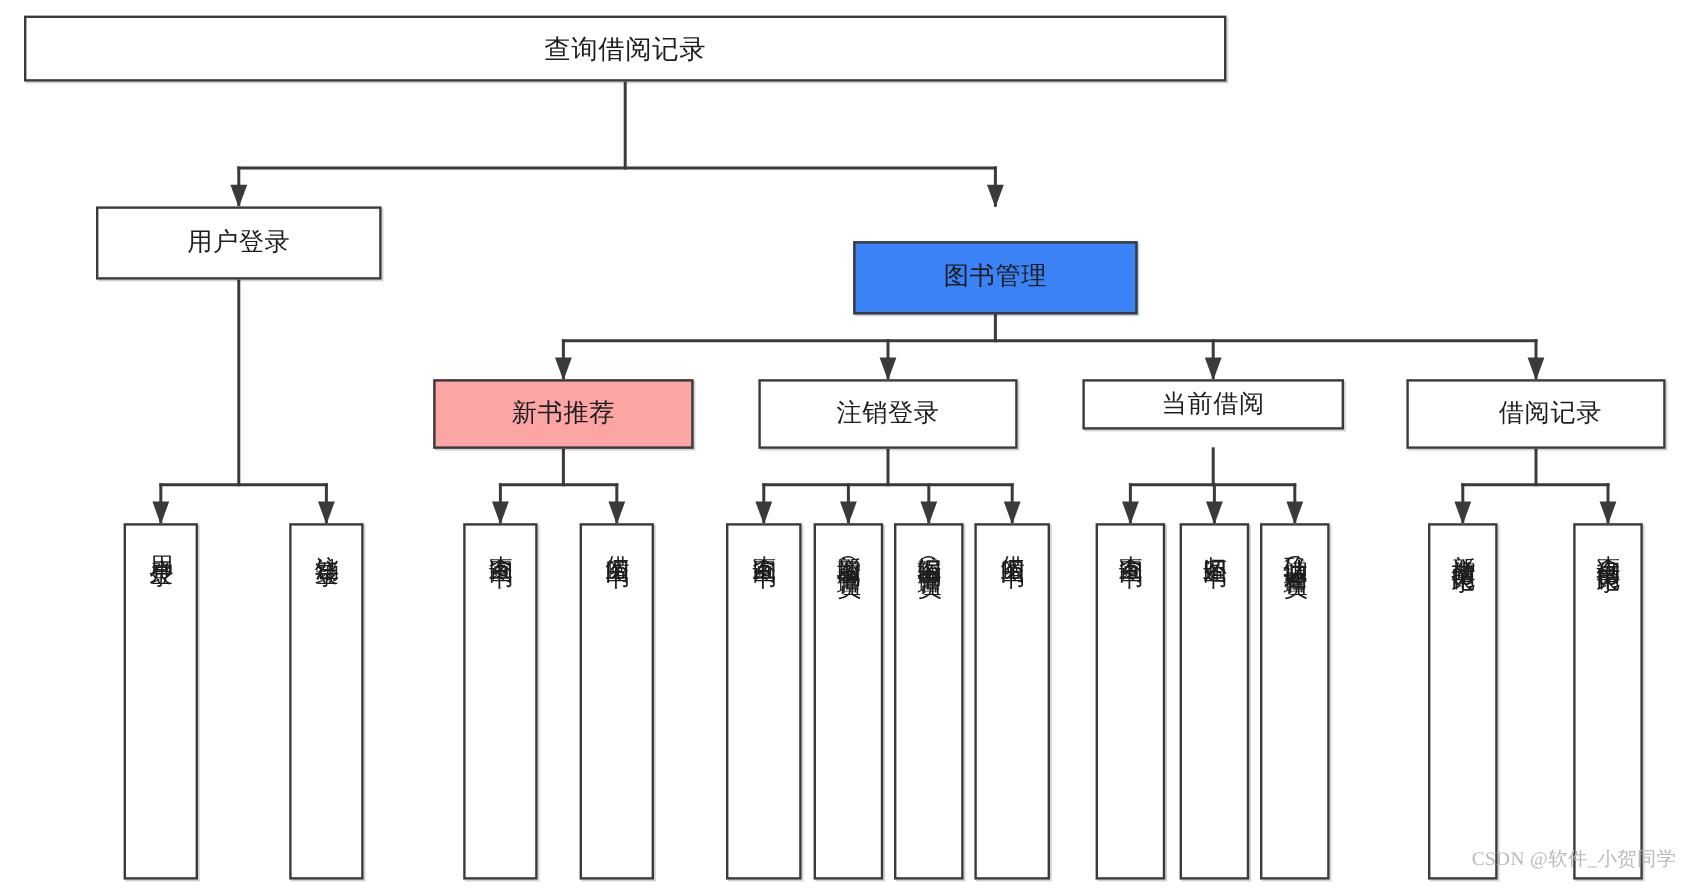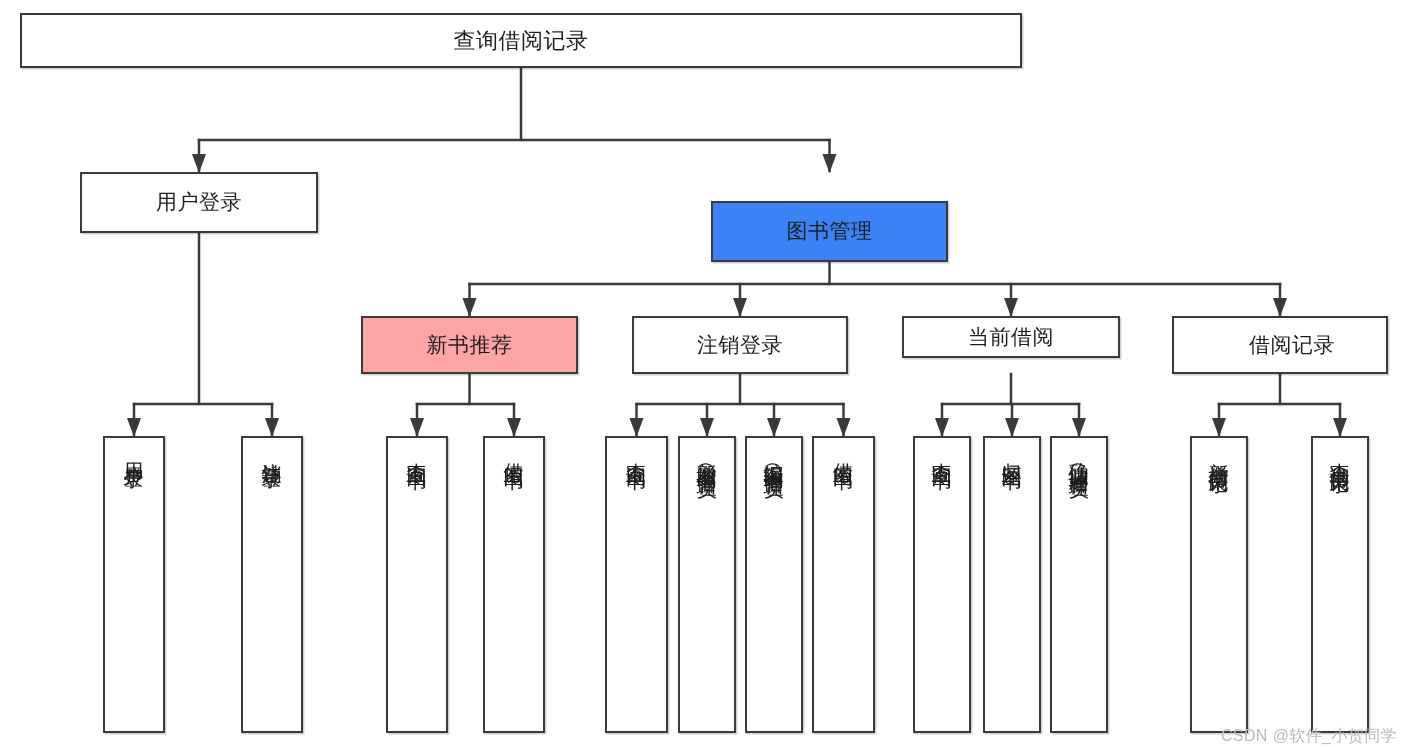--- a/index.html
+++ b/index.html
@@ -55,24 +55,24 @@
     text-orientation: upright;
     letter-spacing: 2.5px;
     line-height: 1;
   }
   .node.title .label {
     font-size: 22px;
   }
   #watermark {
     position: absolute;
     right: 8px;
-    bottom: 0;
+    bottom: 20px;
     font-size: 16px;
     color: #b9b9b9;
-    font-family: Liberation Sans, sans-serif;
+    font-family: Liberation Serif, serif;
     letter-spacing: 0.4px;
     white-space: nowrap;
   }
 </style>
 </head>
 <body>
 
 <div id="canvas">
   <svg class="layer" id="connectors" viewBox="0 0 1405 747" preserveAspectRatio="none" aria-hidden="true">
       <line x1="521" y1="68" x2="521" y2="140" stroke="#3a3a3a" stroke-width="2.5" stroke-linecap="square"></line>

